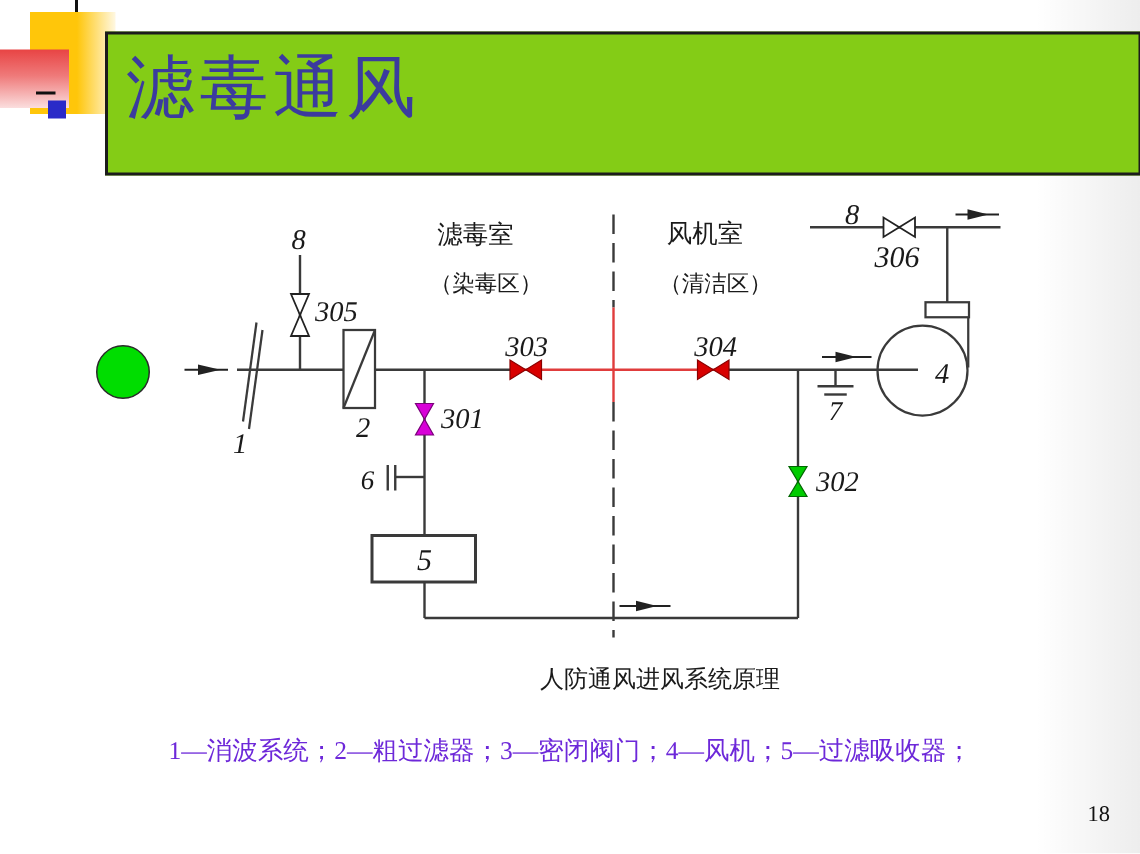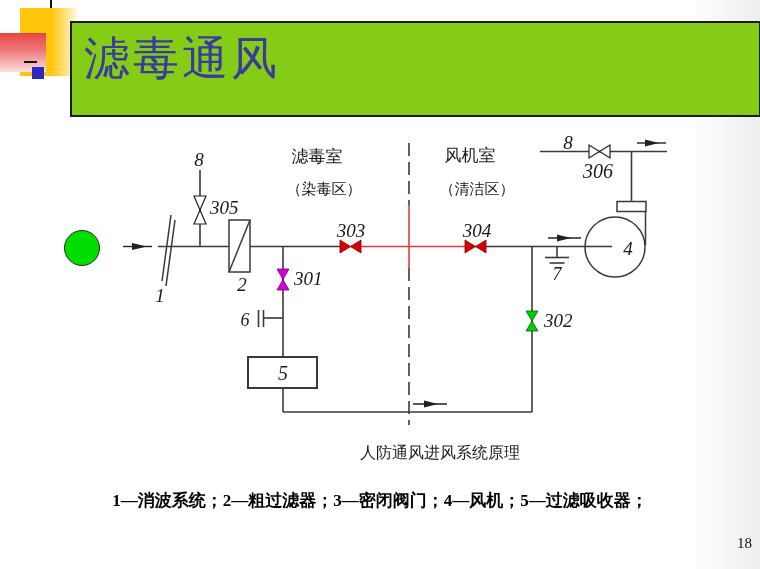--- a/index.html
+++ b/index.html
@@ -30,24 +30,24 @@
     font-size:46px;letter-spacing:3px;color:#3b3b9e;
     font-family:"Liberation Serif","DejaVu Serif",serif;
   }
   
   .diagram-svg{position:absolute;left:0;top:0;width:760px;height:569px;}
   
   .caption{
     position:absolute;left:120px;top:443px;width:640px;text-align:center;
     font-size:16px;color:#1a1a1a;font-family:Liberation Serif, serif;
   }
-  .legend{position:absolute;left:0;top:483px;width:760px;text-align:center;color:#000000;font-weight:bold;}
+  .legend{position:absolute;left:0;top:483px;width:760px;text-align:center;color:#6d28d9;}
   .legend-line{font-size:17px;line-height:35px;white-space:nowrap;}
   .page-number{
-    position:absolute;right:8px;top:535px;font-size:15px;color:#111;
+    position:absolute;right:20px;top:535px;font-size:15px;color:#111;
     font-family:"Liberation Serif","DejaVu Serif",serif;
   }
   svg text{
     font-family:"Liberation Serif","DejaVu Serif",serif;
     fill:#1a1a1a;
   }
   svg text.num{font-style:italic;}
   svg text.cjk{font-style:normal;}
 </style>
 </head>

